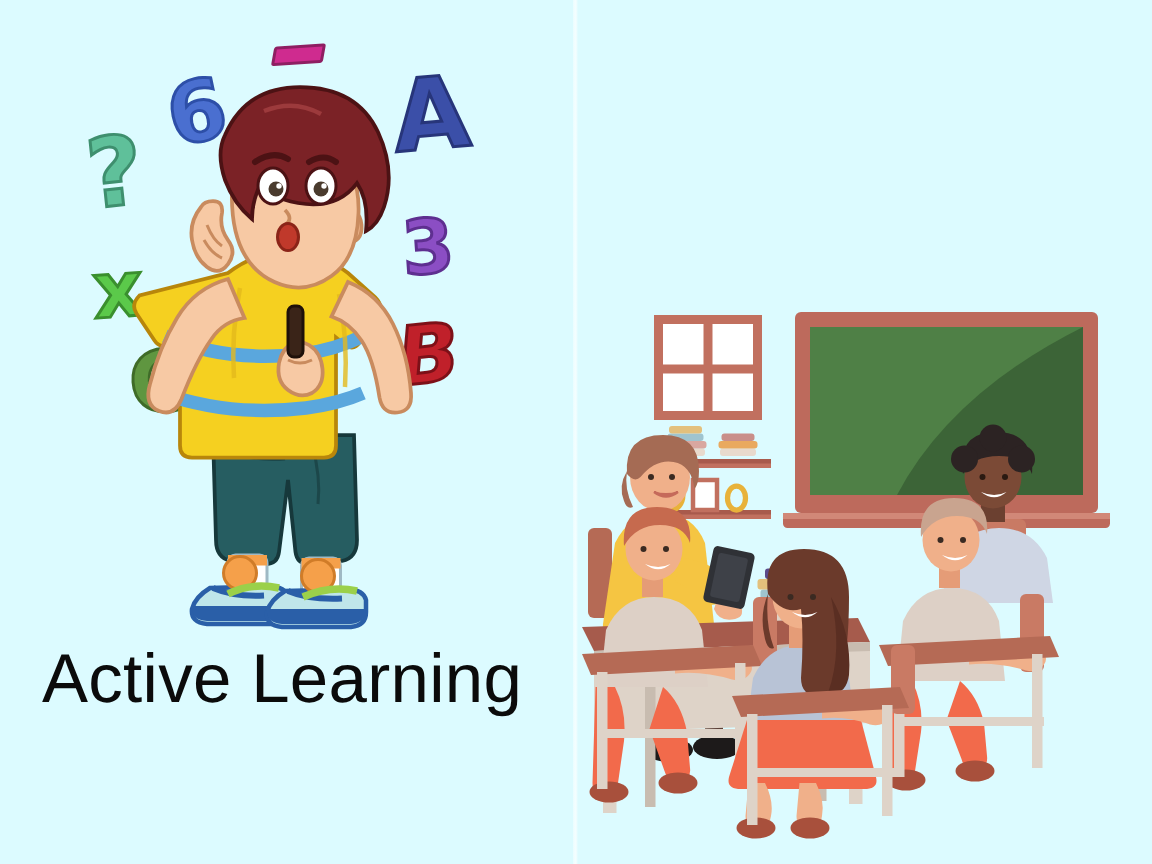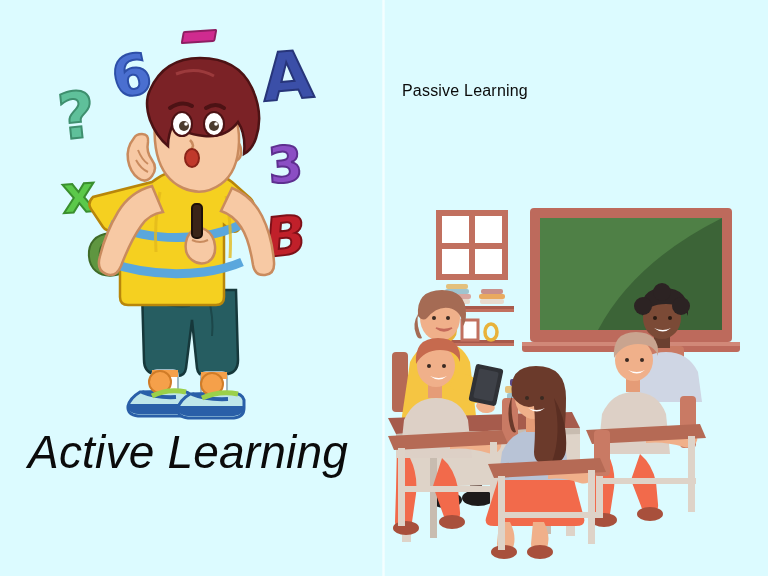--- a/index.html
+++ b/index.html
@@ -27,21 +27,21 @@
   }
 
   .caption {
     position:absolute;
     color:#0b0b0b;
     font-weight:400;
     white-space:nowrap;
     letter-spacing:0.2px;
     font-family:"Liberation Sans", sans-serif;
   }
-  #caption-active  { left:28px;  top:424px; font-size:46px; line-height:56px;font-style:italic; }
+  #caption-active  { left:28px;  top:424px; font-size:46px; line-height:56px; }
 
   .float-sym {
     position:absolute;
     font-weight:bold;
     font-family:"DejaVu Sans", sans-serif;
     line-height:1;
     user-select:none;
   }
   #sym-question { left:58px;  top:84px;  font-size:64px; color:#5fc09a; -webkit-text-stroke:2px #3e8f6e; transform:rotate(-6deg); }
   #sym-six      { left:112px; top:48px;  font-size:56px; color:#4a6fd0; -webkit-text-stroke:2px #2d4fa8; transform:rotate(-12deg); }
@@ -146,21 +146,20 @@
 
         <ellipse cx="192" cy="158" rx="7" ry="9" fill="#c0392b" stroke="#8b2418" stroke-width="2"></ellipse>
       </g>
     </svg>
 
     <div class="caption" id="caption-active">Active Learning</div>
   </div>
 
   <div class="panel" id="panel-right">
 
-    <div class="caption" style="left:18px; top:82px;">Passive Learning</div>
 
     <svg class="scene" viewBox="0 0 384 576">
 
       <g>
         <rect x="52" y="210" width="72" height="70" fill="#c1705f"></rect>
         <rect x="58" y="216" width="27" height="27" fill="#ffffff"></rect>
         <rect x="91" y="216" width="27" height="27" fill="#ffffff"></rect>
         <rect x="58" y="249" width="27" height="25" fill="#ffffff"></rect>
         <rect x="91" y="249" width="27" height="25" fill="#ffffff"></rect>
       </g>

